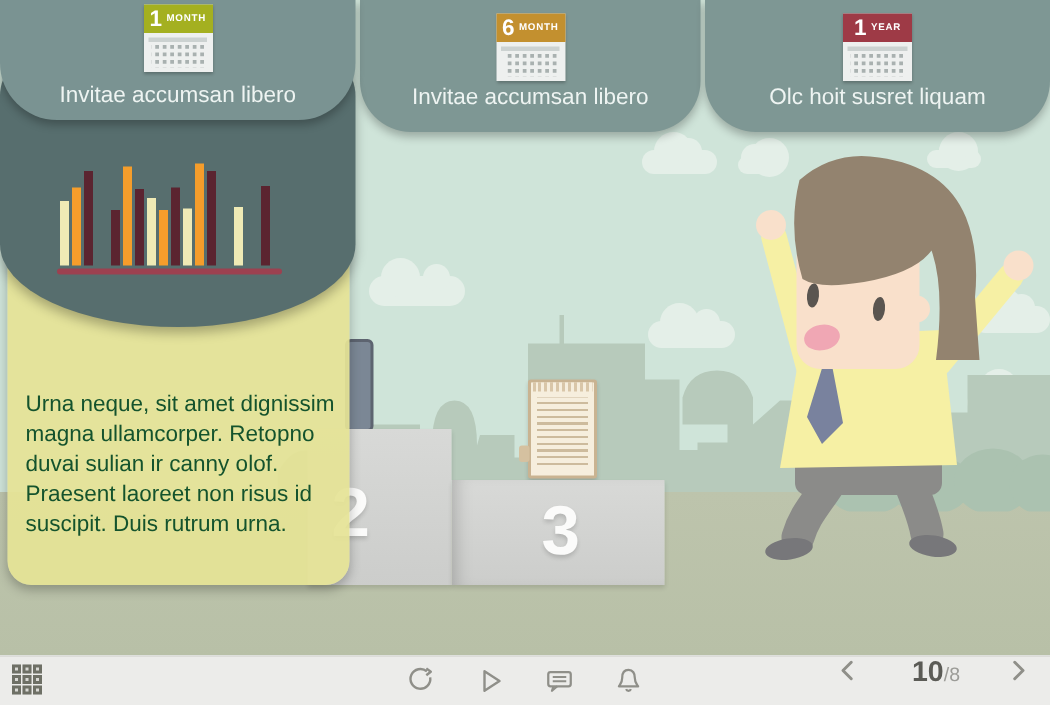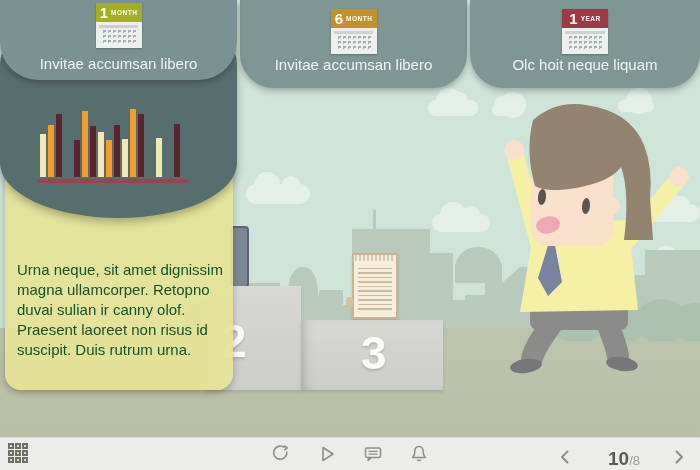--- a/index.html
+++ b/index.html
@@ -69,21 +69,21 @@
   
   .player{position:absolute;left:0;top:437px;width:700px;height:33px;background:#ececea;
           border-top:1px solid #dcdcd9;box-sizing:border-box;}
   .grid-icon{position:absolute;left:8px;top:5px;display:grid;grid-template-columns:repeat(3,6px);
           grid-template-rows:repeat(3,6px);gap:1px;cursor:pointer;}
   .grid-icon span{width:6px;height:6px;border:2px solid #6e7066;background:#d9d9d5;box-sizing:border-box;}
   .center-icons{position:absolute;left:50%;top:0;transform:translateX(-50%);height:100%;
           display:flex;align-items:center;gap:24px;}
   .pbtn{width:22px;height:22px;cursor:pointer;display:block;}
   .pbtn svg{display:block;}
-  .nav{position:absolute;right:8px;top:0;height:100%;display:flex;align-items:flex-end;gap:18px;}
+  .nav{position:absolute;right:8px;top:0;height:100%;display:flex;align-items:flex-start;gap:18px;}
   .page-num{display:flex;align-items:baseline;min-width:56px;justify-content:center;}
   .page-cur{font-size:19px;font-weight:bold;color:#5b5b56;}
   .page-rest{font-size:13px;color:#9c9c98;}
 </style>
 </head>
 <body>
 
 <div class="stage">
 
   <div class="scene">
@@ -205,21 +205,21 @@
 
     <div class="tab tab-2">
       <div class="cal">
         <div class="cal-head" style="background: rgb(158, 58, 70);">
           <span class="cal-num">1</span>
           <span class="cal-unit">YEAR</span>
         </div>
         <div class="cal-strip"></div>
         <div class="cal-dots"></div>
       </div>
-      <div class="tab-label">Olc hoit neque liquam</div>
+      <div class="tab-label">Olc hoit susret liquam</div>
     </div>
 
   </div>
 
   <div class="player">
     <div class="grid-icon">
       <span></span>
         <span></span>
         <span></span>
         <span></span>

